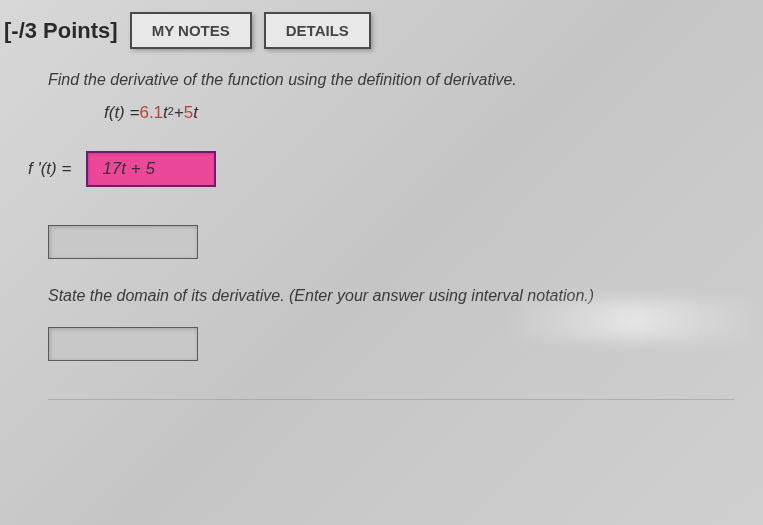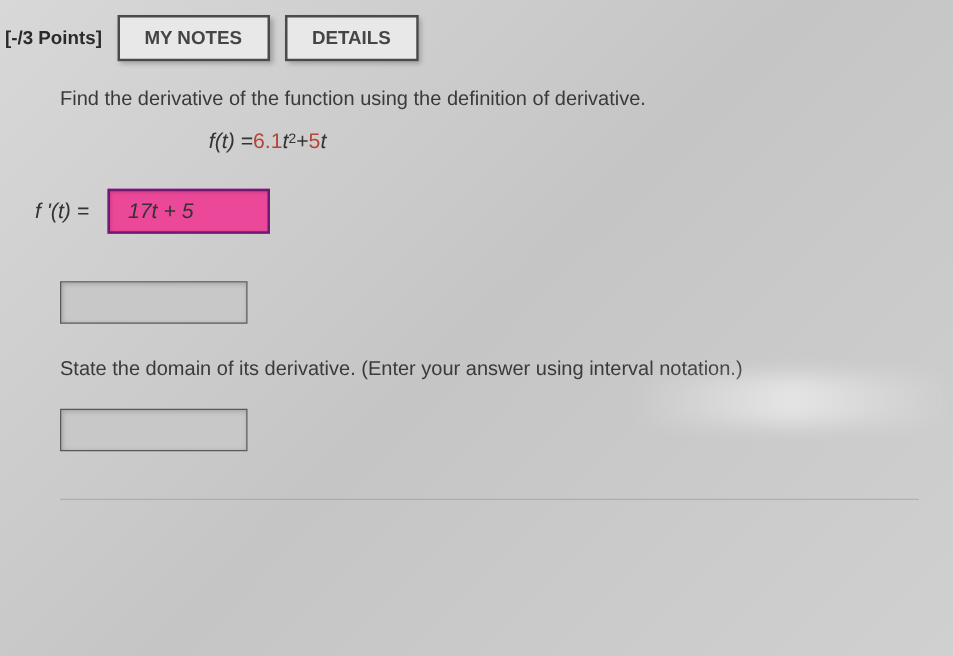--- a/index.html
+++ b/index.html
@@ -17,21 +17,21 @@
       position: relative;
     }
     .header-row {
       display: flex;
       align-items: center;
       gap: 12px;
       padding: 12px 4px 18px 4px;
     }
     .points-label {
       font-weight: bold;
-      font-size: 15px;
+      font-size: 22px;
       color: #2a2a2a;
     }
     .header-button {
       border: 2px solid #4a4a4a;
       background: #e8e8e8;
       padding: 8px 20px;
       font-weight: bold;
       font-size: 15px;
       color: #454545;
       cursor: pointer;
@@ -42,30 +42,31 @@
       font-size: 17px;
       color: #2a2a2a;
     }
     .content {
       padding: 4px 28px 20px 48px;
     }
     .instruction {
       font-size: 16px;
       color: #3a3a3a;
       margin-bottom: 14px;
+      font-style: italic;
     }
     .equation-row {
       display: flex;
       align-items: center;
       margin-bottom: 16px;
       font-size: 17px;
       color: #333;
     }
     .eq-indent {
-      margin-left: 119px;
+      margin-left: 56px;
       margin-bottom: 28px;
     }
     .eq-red {
       color: #b5443a;
       font-weight: 500;
     }
     .sup {
       font-size: 11px;
       vertical-align: super;
       position: relative;

